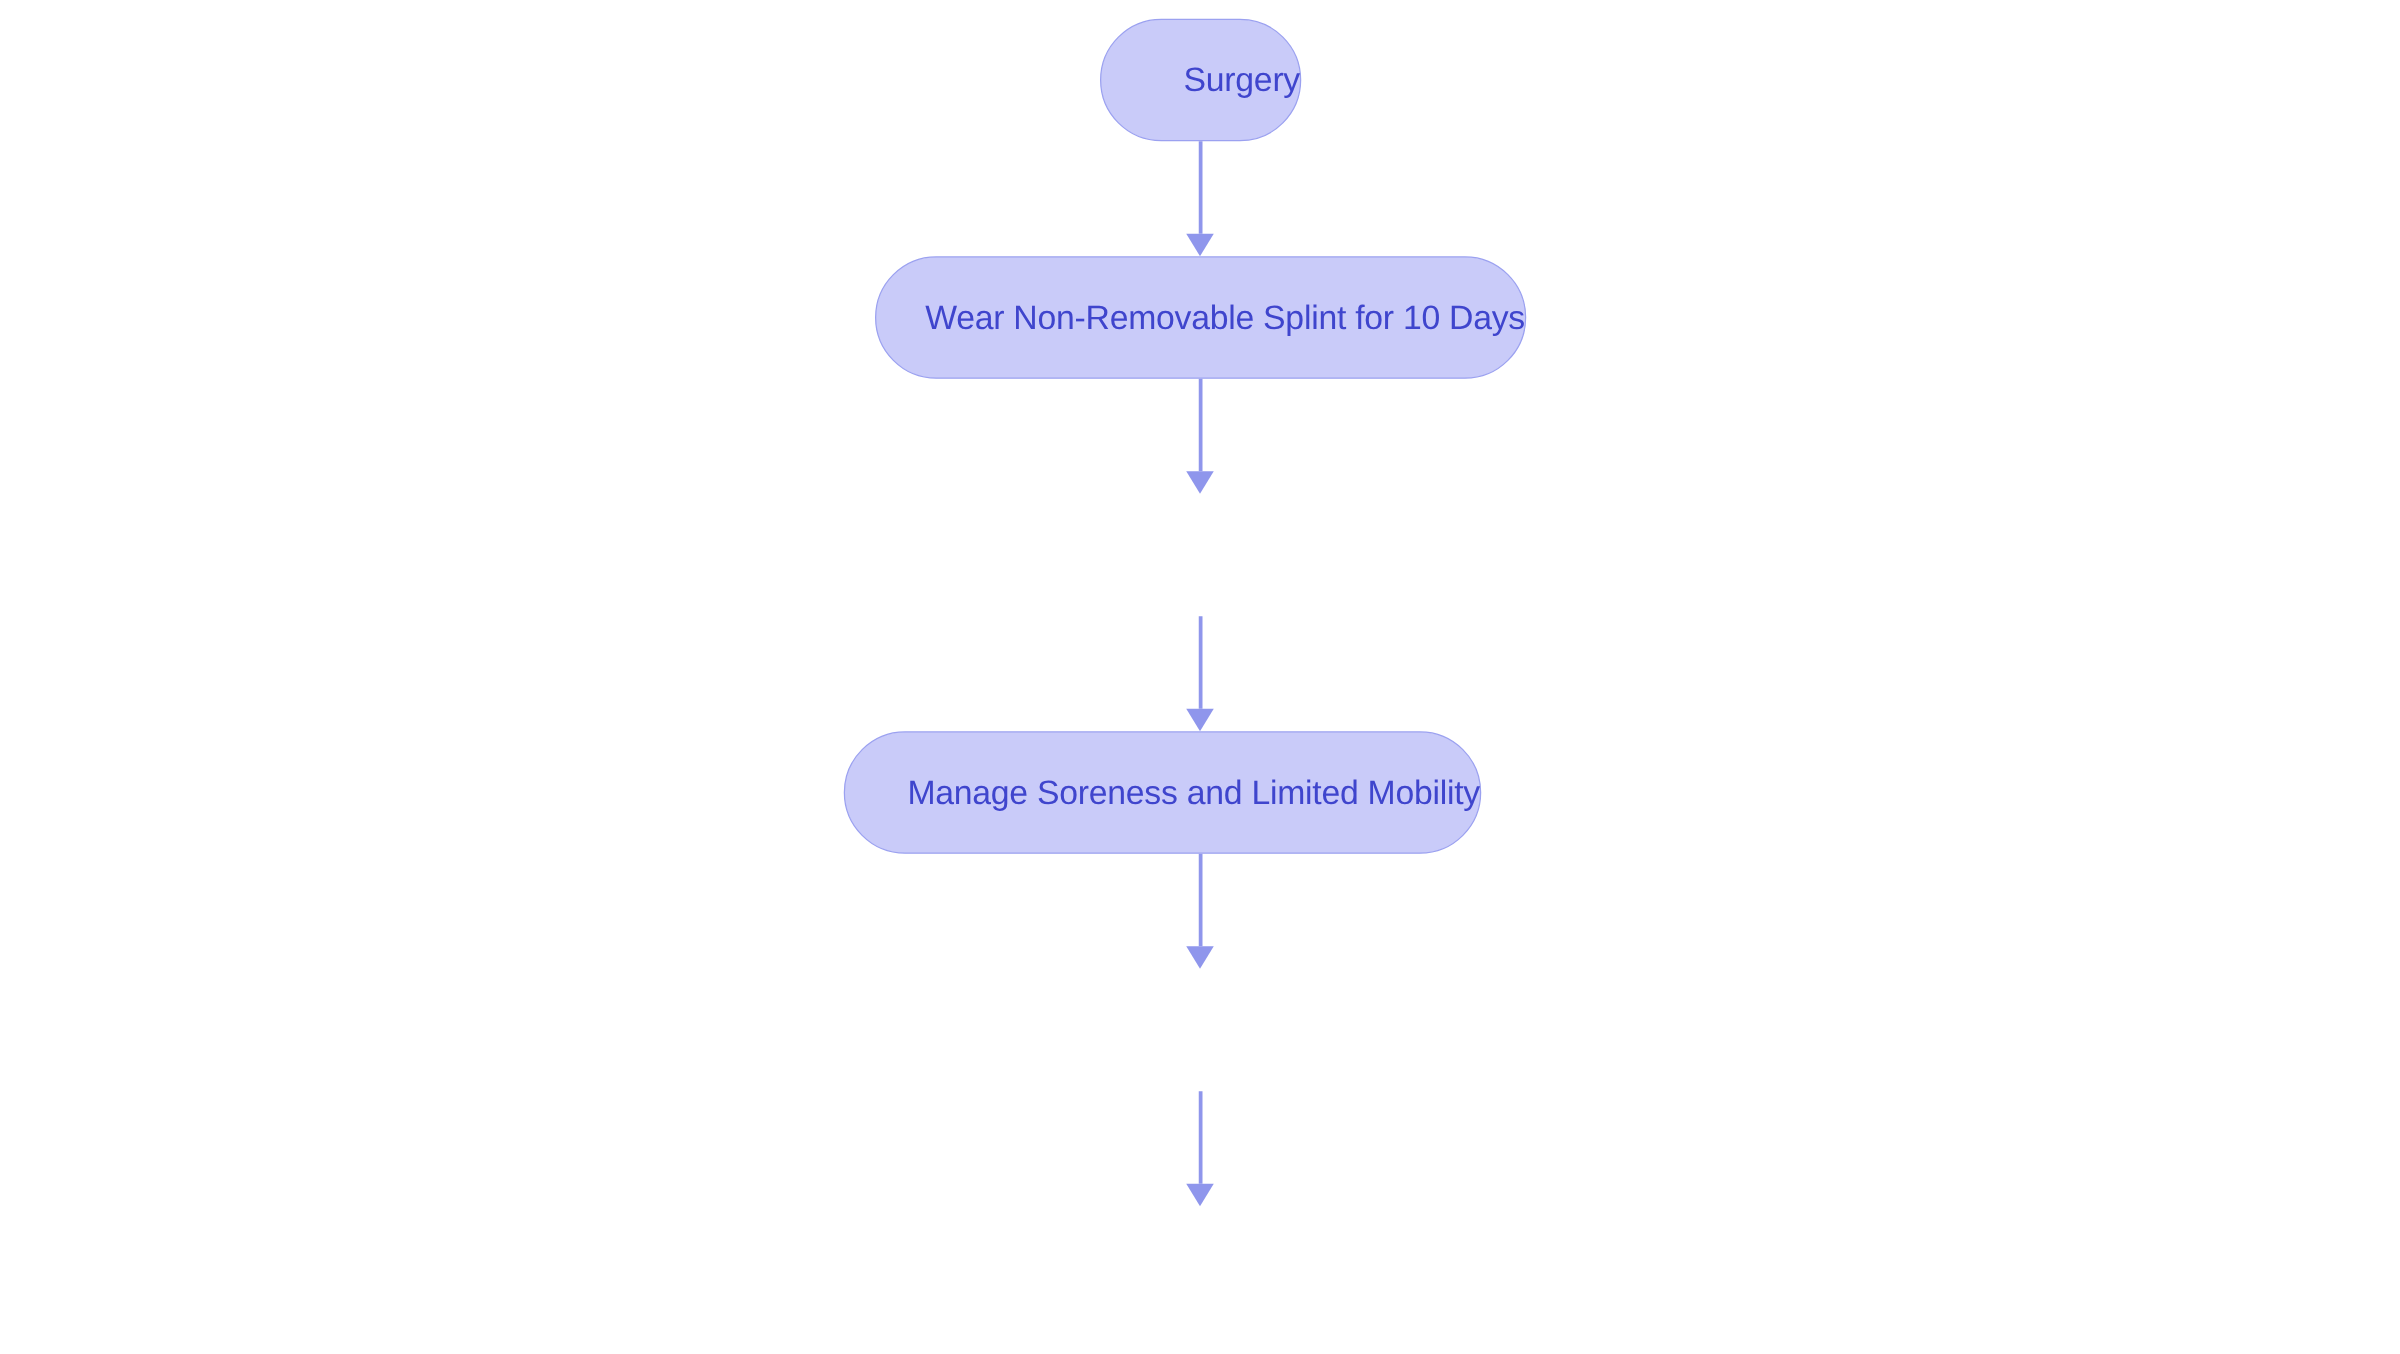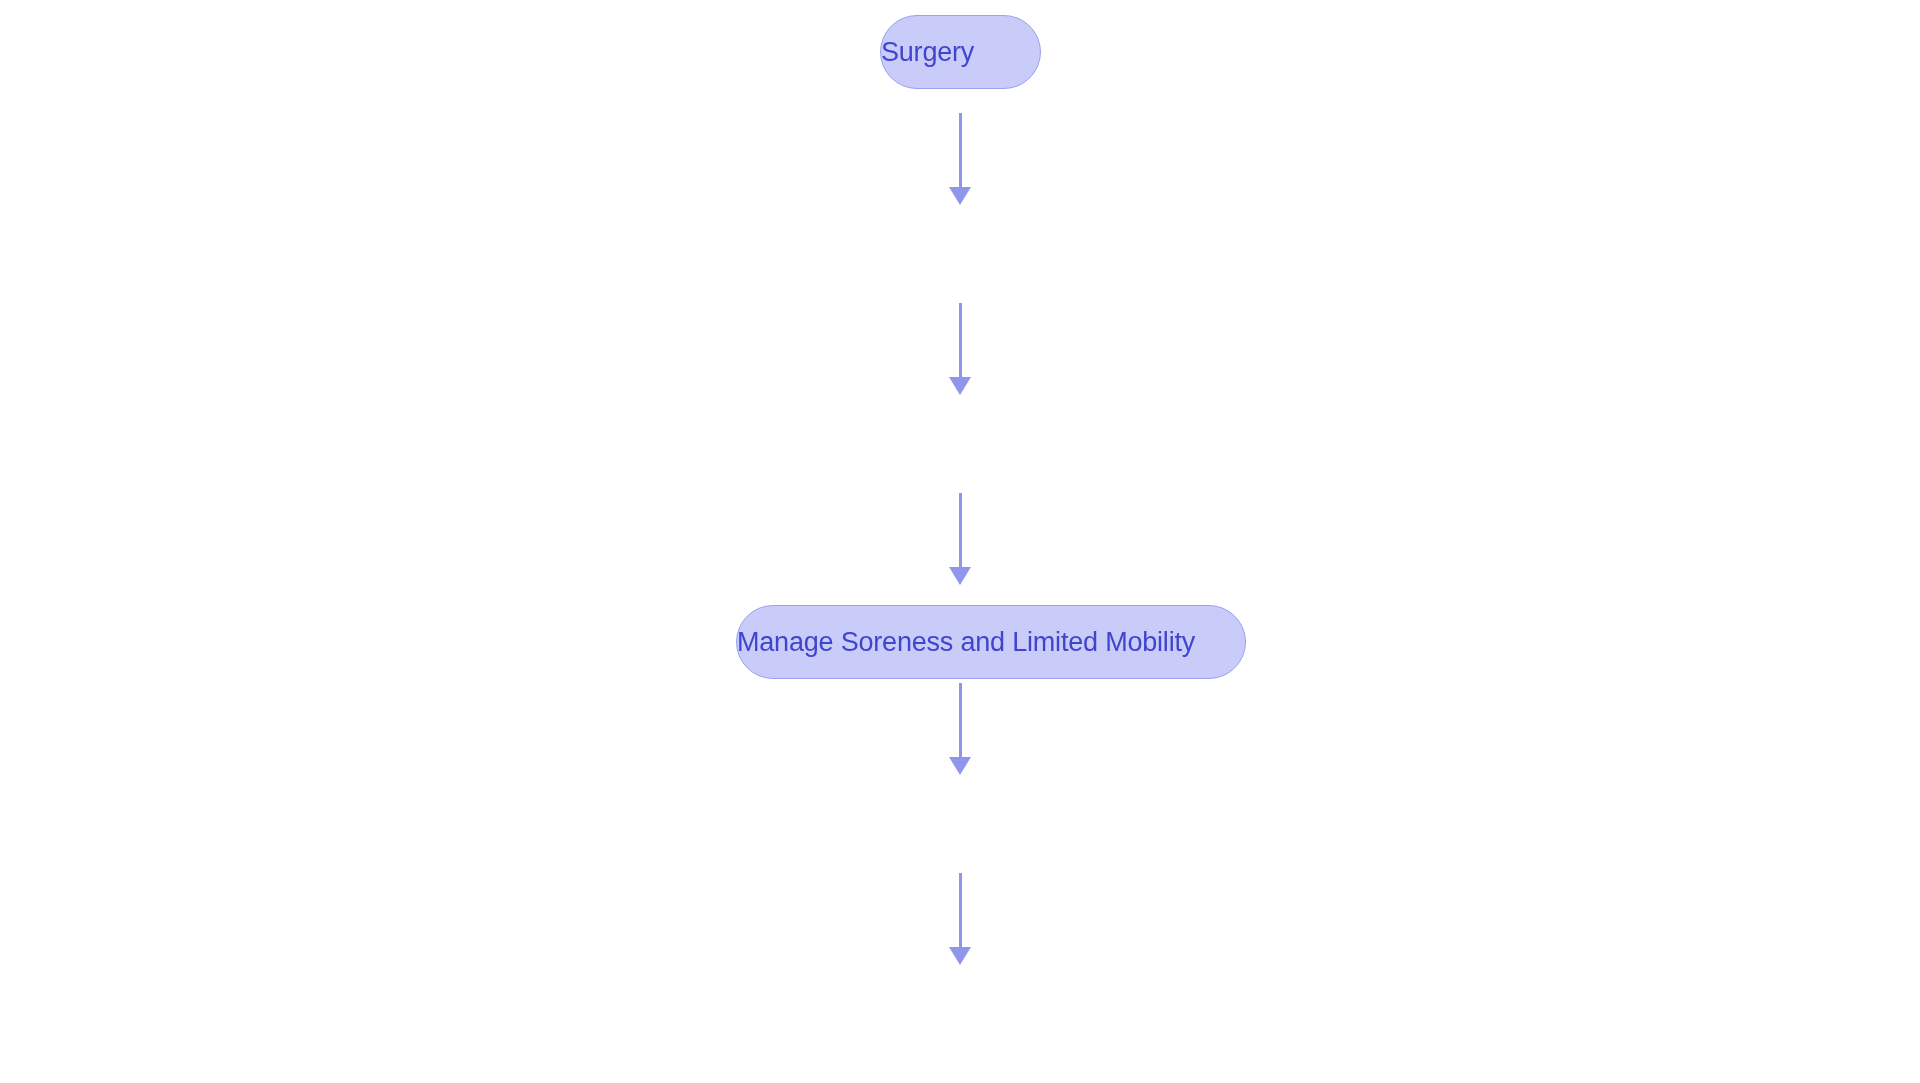--- a/index.html
+++ b/index.html
@@ -10,39 +10,39 @@
   }
   .canvas {
     position: relative;
     width: 1920px;
     height: 1083px;
     background: var(--bg, #ffffff);
     overflow: hidden;
   }
   .node {
     position: absolute;
-    height: 74px;
+    height: 98px;
     border-radius: 49px;
     background: var(--node-fill, #c9cbf9);
     border: 1.5px solid var(--node-border, #9ba1f0);
     box-sizing: border-box;
     display: flex;
     align-items: center;
-    justify-content: flex-start;
+    justify-content: flex-end;
   }
   .node span {
     color: var(--node-text, #3f45cd);
     font-size: 27px;
     letter-spacing: -0.2px;
     white-space: nowrap;
   }
   .n1 { left: 880px; top: 15px;  width: 161px; }
   .n2 { left: 700px; top: 205px; width: 521px; }
   .n3 { left: 700px; top: 395px; width: 521px; }
-  .n4 { left: 736px; top: 585px; width: 510px; margin-top: 20px; }
+  .n4 { left: 675px; top: 585px; width: 510px; }
   .n5 { left: 737px; top: 775px; width: 446px; }
   .n6 { left: 670px; top: 965px; width: 581px; }
 
   .arrow {
     position: absolute;
     left: 949px;
     width: 22px;
     height: 92px;
     display: flex;
     flex-direction: column;
@@ -73,20 +73,23 @@
 
   <div class="node n1">
     <span>Surgery</span>
   </div>
 
   <div class="arrow a1">
     <div class="line"></div>
     <div class="head"></div>
   </div>
 
+  <div class="node n2">
+    <span>Wear Non-Removable Splint for 10 Days</span>
+  </div>
 
   <div class="arrow a2">
     <div class="line"></div>
     <div class="head"></div>
   </div>
 
 
   <div class="arrow a3">
     <div class="line"></div>
     <div class="head"></div>

